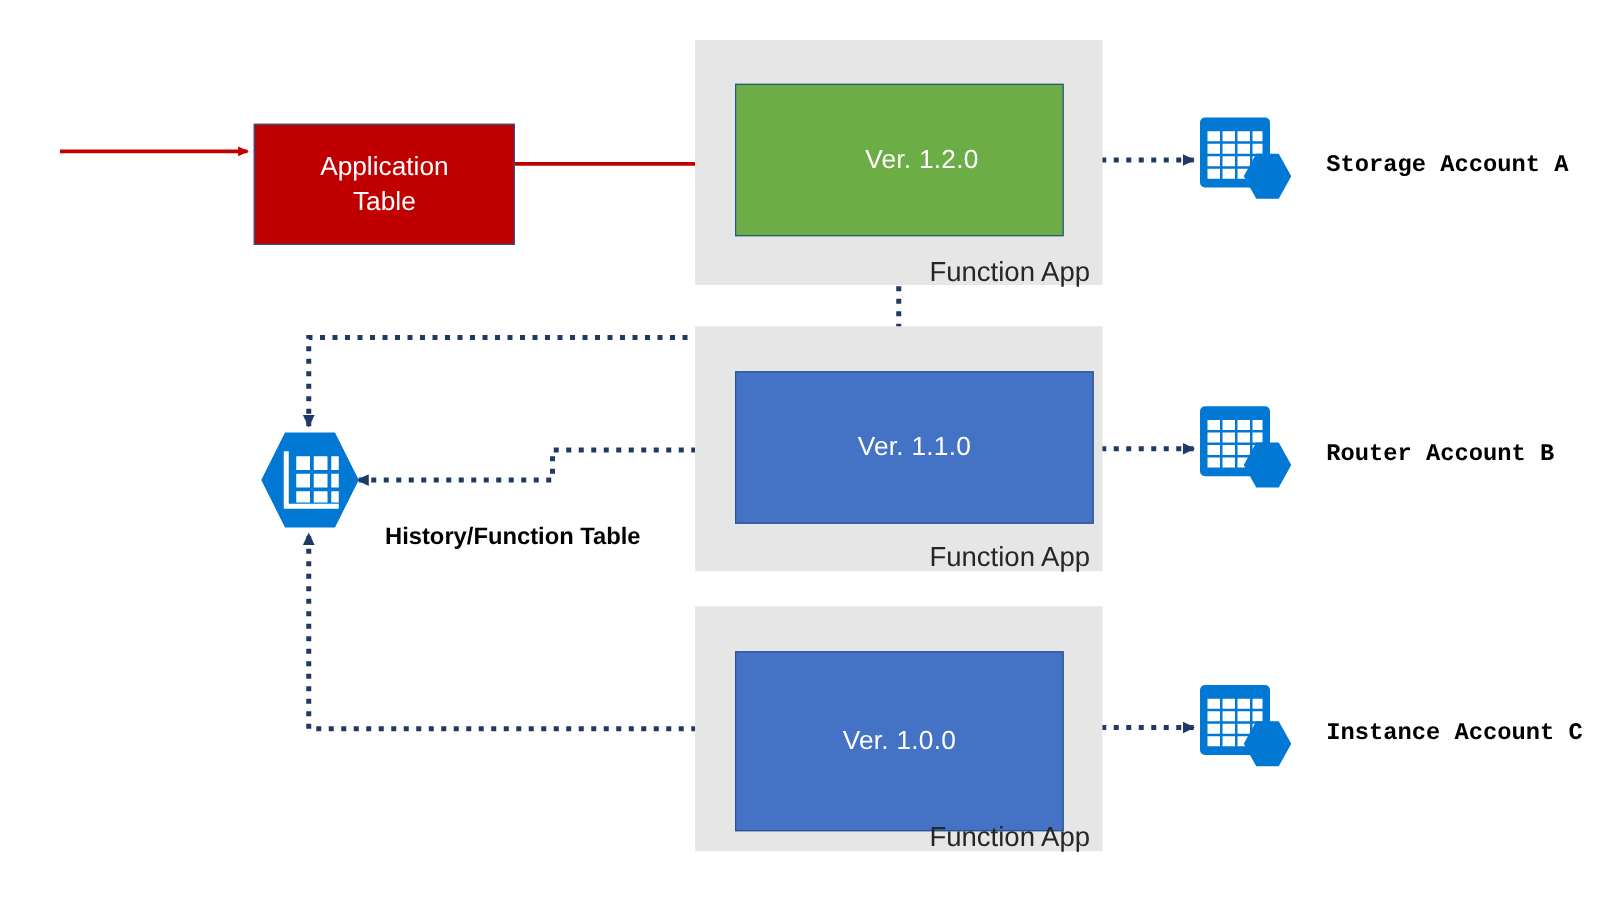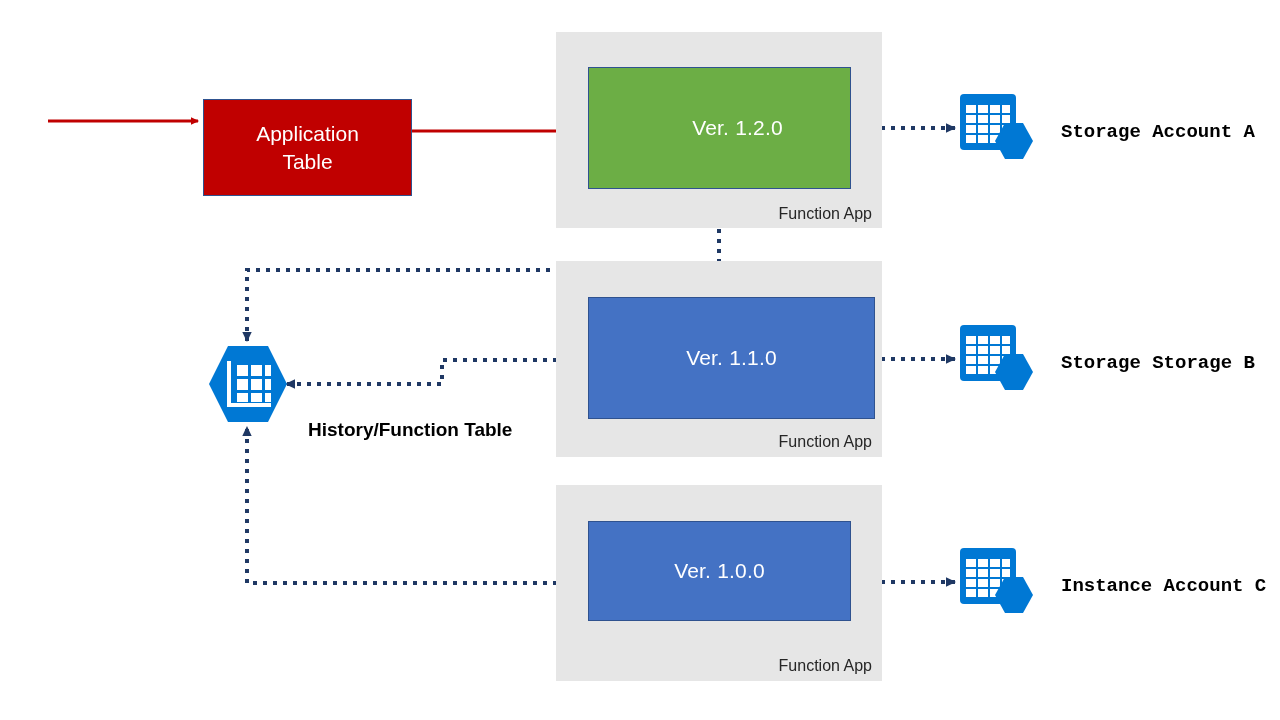--- a/index.html
+++ b/index.html
@@ -29,21 +29,21 @@
     position: absolute;
     box-sizing: border-box;
   }
   
   .fa-container {
     background: #E6E6E6;
     border: none;
   }
   .fa-label {
     position: absolute;
-    font-size: 16px;
+    font-size: 22px;
     color: #262626;
     font-family: "Liberation Sans", sans-serif;
     white-space: nowrap;
     text-align: right;
   }
   
   .ver-box {
     display: flex;
     align-items: center;
     justify-content: center;
@@ -142,21 +142,21 @@
   </div>
   <div class="fa-label" style="left:742px; top:205px; width:130px;">Function App</div>
 
   <div class="node fa-container" style="left:556px; top:261px; width:326px; height:196px;"></div>
   <div class="node ver-box ver-blue" style="left:588px; top:297px; width:287px; height:122px;">
     <span>Ver. 1.1.0</span>
   </div>
   <div class="fa-label" style="left:742px; top:433px; width:130px;">Function App</div>
 
   <div class="node fa-container" style="left:556px; top:485px; width:326px; height:196px;"></div>
-  <div class="node ver-box ver-blue" style="left:588px; top:521px; width:263px; height:100px;">
+  <div class="node ver-box ver-blue" style="left:588px; top:521px; width:263px; height:144px;">
     <span>Ver. 1.0.0</span>
   </div>
   <div class="fa-label" style="left:742px; top:657px; width:130px;">Function App</div>
 
   <div class="node router-box" style="left:203px; top:83px; width:209px; height:97px;margin-top:16px;">
     <span>Application</span>
     <span>Table</span>
   </div>
 
   <div class="icon-wrap" style="left:207px; top:343px; width:82px; height:82px;">
@@ -223,21 +223,21 @@
         <rect x="32" y="33" width="10" height="8"></rect>
         <rect x="44" y="33" width="8" height="8"></rect>
         <rect x="8" y="43" width="10" height="8"></rect>
         <rect x="20" y="43" width="10" height="8"></rect>
         <rect x="32" y="43" width="10" height="8"></rect>
         <rect x="44" y="43" width="8" height="8"></rect>
       </g>
       <polygon points="47,31 65,31 75,49 65,67 47,67 37,49" fill="#0078D4"></polygon>
     </svg>
   </div>
-  <div class="sa-label" style="left:1061px; top:352px;">Storage Storage B</div>
+  <div class="sa-label" style="left:1061px; top:352px;">Router Account B</div>
 
   <div class="icon-wrap" style="left:958px; top:546px; width:78px; height:72px;">
     <svg width="78" height="72" viewBox="0 0 78 72" xmlns="http://www.w3.org/2000/svg">
       <rect x="2" y="2" width="56" height="56" rx="4" ry="4" fill="#0078D4"></rect>
       <g fill="#FFFFFF">
         <rect x="8" y="13" width="10" height="8"></rect>
         <rect x="20" y="13" width="10" height="8"></rect>
         <rect x="32" y="13" width="10" height="8"></rect>
         <rect x="44" y="13" width="8" height="8"></rect>
         <rect x="8" y="23" width="10" height="8"></rect>

